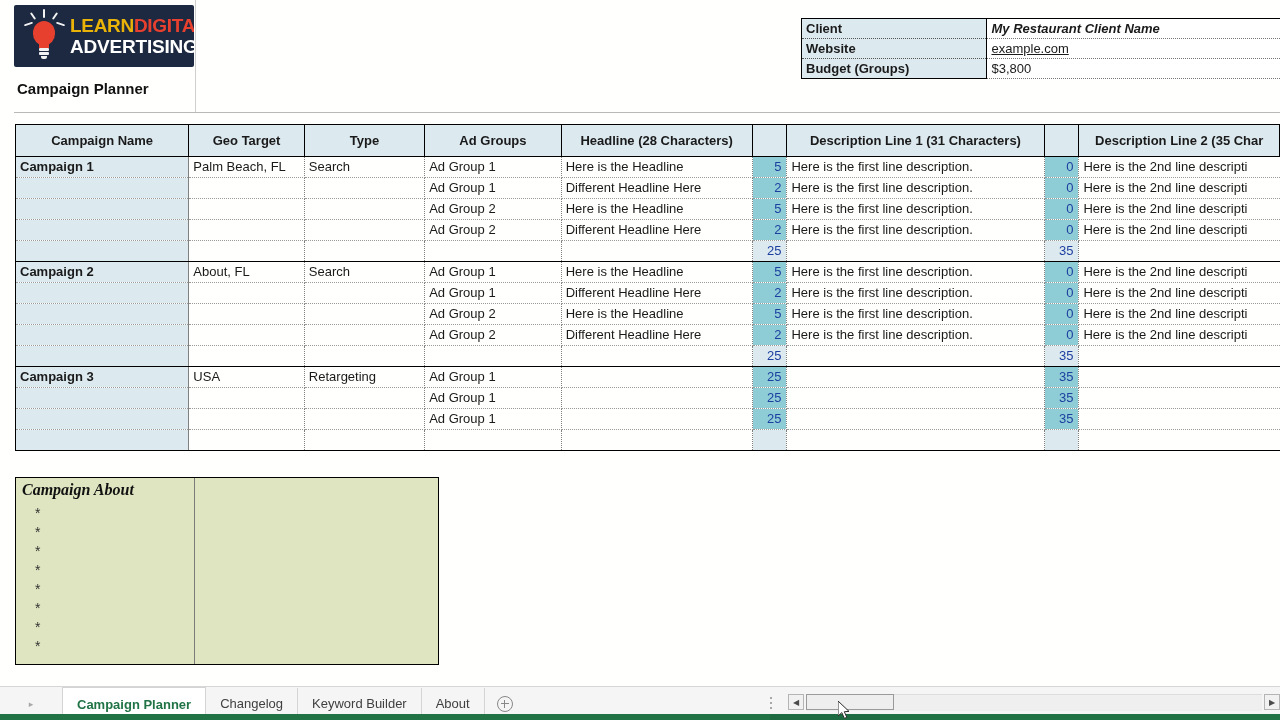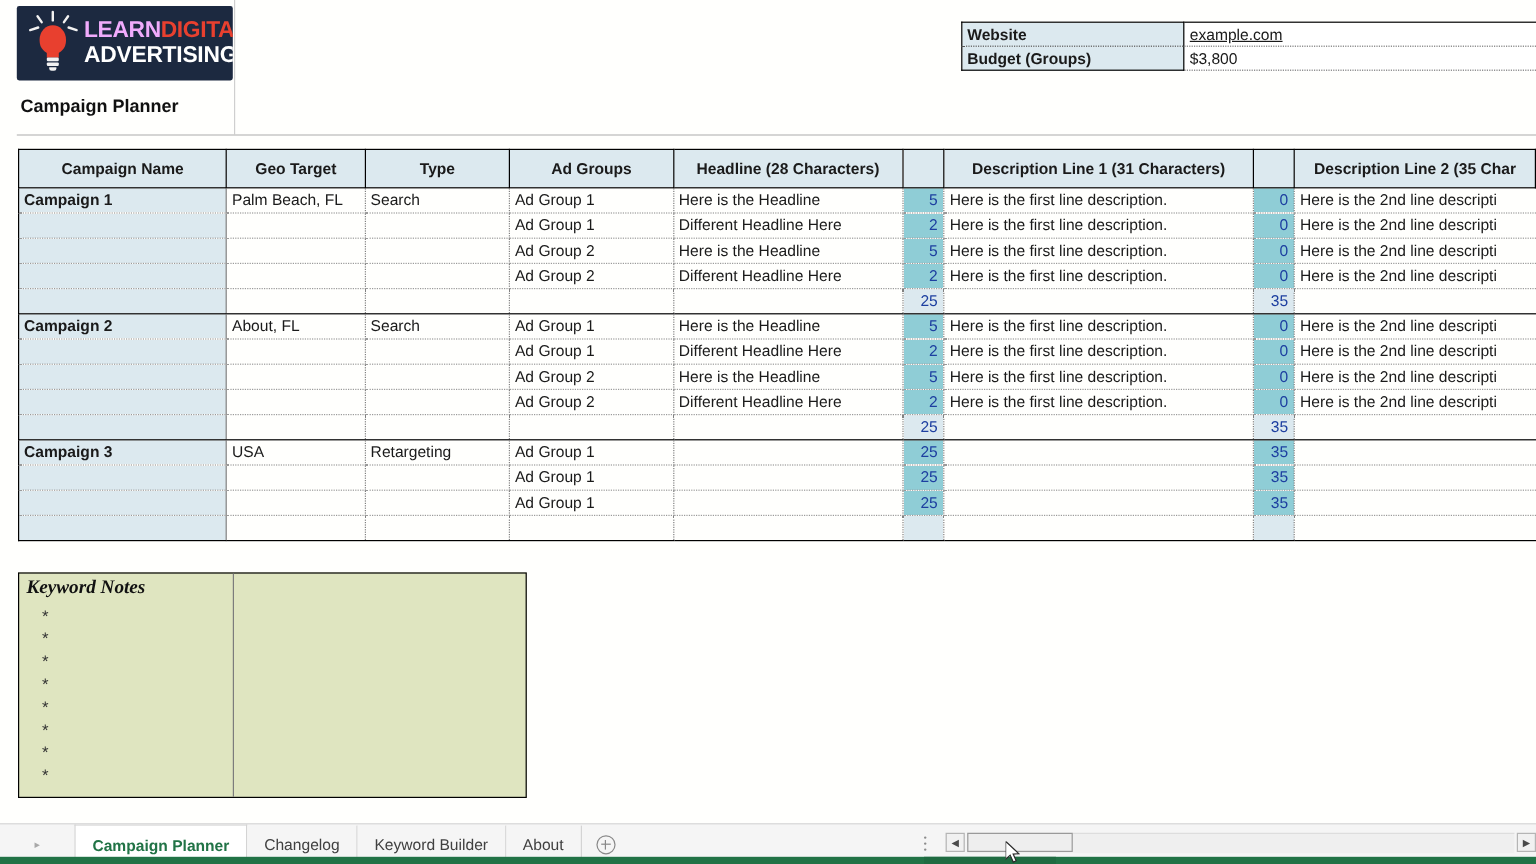--- a/index.html
+++ b/index.html
@@ -31,21 +31,21 @@
   .bulb .base2{position:absolute;left:19px;top:43px;width:10px;height:3px;background:#f2f2f2;border-radius:1px;}
   .bulb .tip{position:absolute;left:21px;top:47px;width:6px;height:3px;background:#f2f2f2;border-radius:0 0 2px 2px;}
   .bulb .ray{position:absolute;background:#f2f2f2;border-radius:1px;}
   .r1{left:23px;top:0px;width:2px;height:9px;}
   .r2{left:12px;top:3px;width:2px;height:8px;transform:rotate(-35deg);}
   .r3{left:34px;top:3px;width:2px;height:8px;transform:rotate(35deg);}
   .r4{left:4px;top:14px;width:9px;height:2px;transform:rotate(-18deg);}
   .r5{left:36px;top:14px;width:9px;height:2px;transform:rotate(18deg);}
   .logo-words{display:flex;flex-direction:column;justify-content:center;line-height:1.0;margin-left:2px;}
   .logo-l1{font-size:19px;font-weight:bold;letter-spacing:-0.3px;}
-  .logo-l1 .w{color:#f0abfc;}
+  .logo-l1 .w{color:#eab308;}
   .logo-l1 .r{color:#e8402f;}
   .logo-l2{font-size:19px;font-weight:bold;color:#ffffff;letter-spacing:-0.2px;margin-top:2px;}
 
   .page-title{
     position:absolute;left:17px;top:80px;
     font-size:15px;font-weight:bold;color:#111;
   }
   .title-rule{position:absolute;left:195px;top:0;width:1px;height:112px;background:#cfcfcf;}
   .head-rule{position:absolute;left:14px;top:112px;width:1266px;height:1px;background:#b9b9b9;}
 
@@ -214,20 +214,24 @@
         <div class="logo-l2">ADVERTISING</div>
       </div>
     </div>
 
     <div class="page-title">Campaign Planner</div>
     <div class="title-rule"></div>
     <div class="head-rule"></div>
 
     <table class="client-tbl">
       <tbody id="client-rows">
+          <tr>
+            <td class="lbl">Client</td>
+            <td class="val val-client">My Restaurant Client Name</td>
+          </tr>
           <tr>
             <td class="lbl">Website</td>
             <td class="val"><span class="val-link">example.com</span></td>
           </tr>
           <tr>
             <td class="lbl">Budget (Groups)</td>
             <td class="val">$3,800</td>
           </tr>
         </tbody>
     </table>
@@ -410,21 +414,21 @@
             <td class="cnt sum"></td>
             <td class="d1"></td>
             <td class="cnt sum"></td>
             <td class="d2 last-col"></td>
           </tr>
         </tbody>
     </table>
 
     <div class="notes">
       <div class="notes-left">
-        <div class="notes-title">Keyword Notes</div>
+        <div class="notes-title">Campaign About</div>
         <div class="bullets" id="note-bullets">
             <div>*</div>
             <div>*</div>
             <div>*</div>
             <div>*</div>
             <div>*</div>
             <div>*</div>
             <div>*</div>
             <div>*</div>
           </div>

